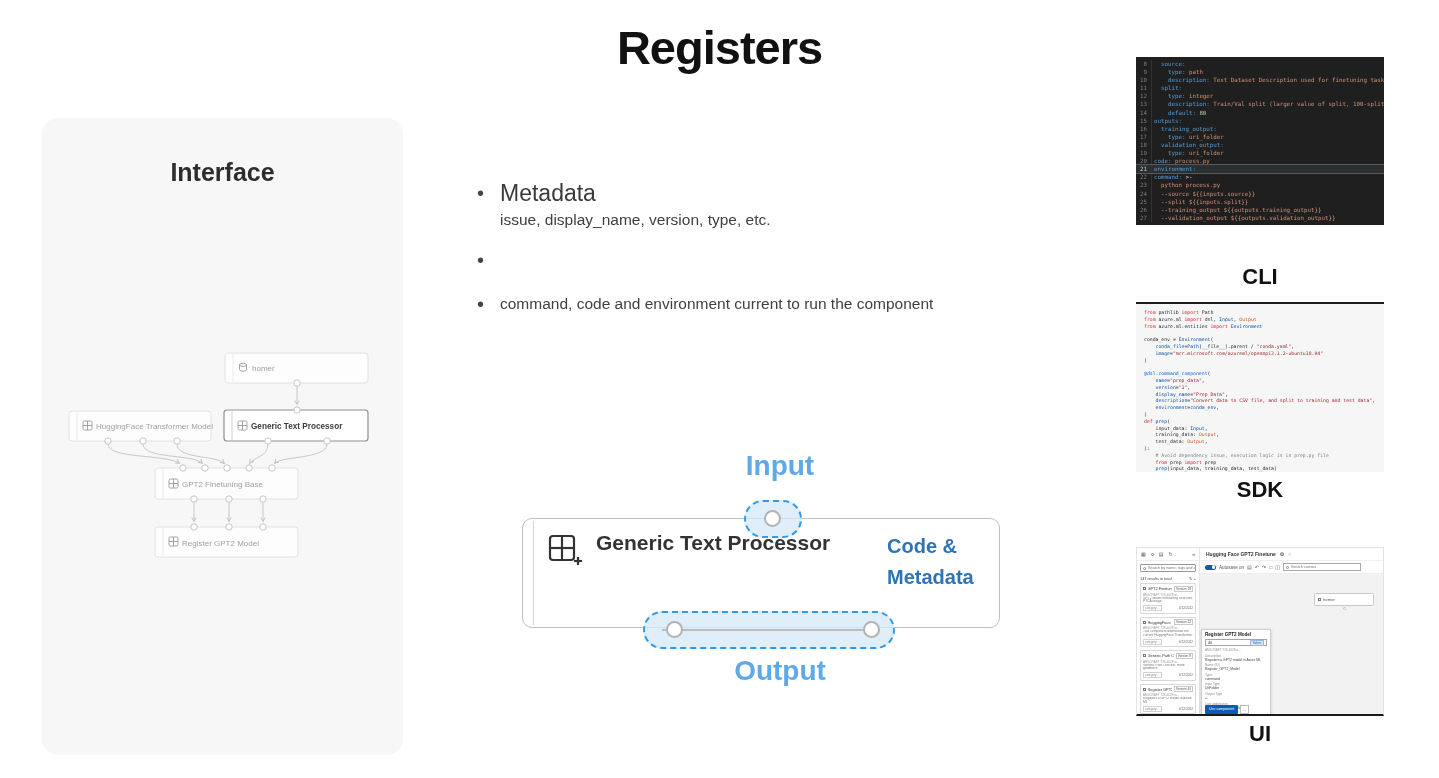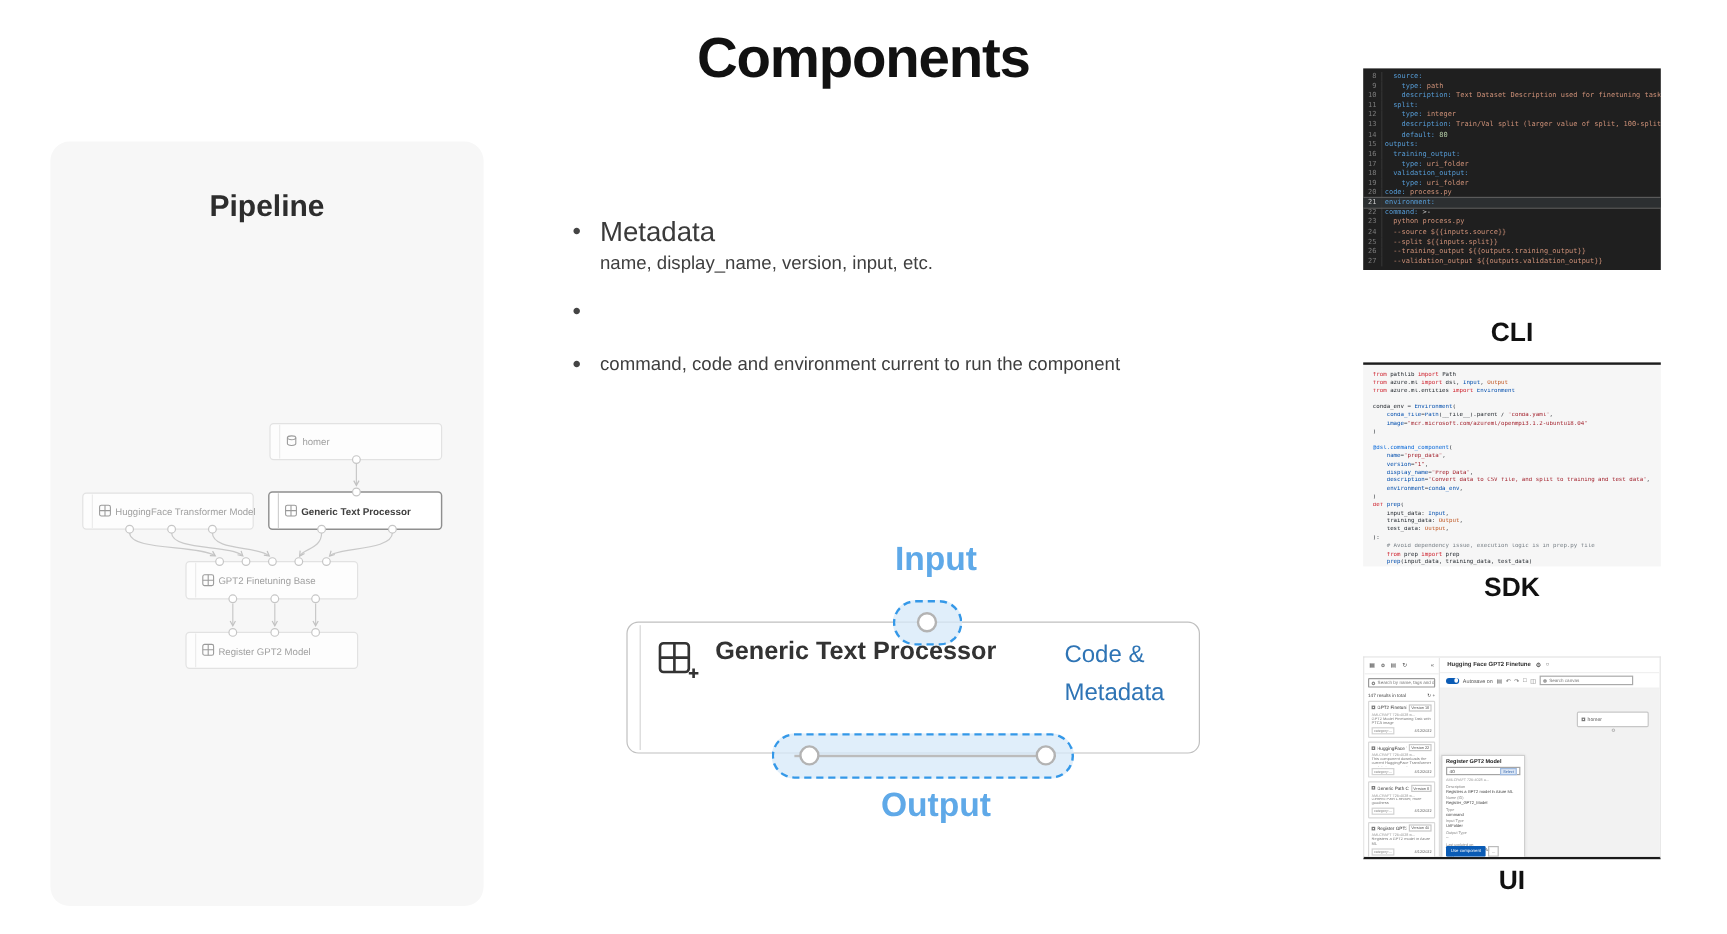--- a/index.html
+++ b/index.html
@@ -34,21 +34,21 @@
   .b-dot { width:23px; font-size:20px; color:#444; line-height:27px; }
   .b-head { font-size:23px; color:#3a3a3a; line-height:27px; }
   .b-sub  { font-size:15.5px; color:#3f3f3f; line-height:21px; margin-top:2px; }
 
   
   #big-card { left:522px; top:518px; width:478px; height:110px; background:#fff;
     border:1.5px solid #c0c0c0; border-radius:10px; }
   #big-card::before { content:""; position:absolute; left:10px; top:2px; bottom:2px;
     width:0; border-left:1.5px solid #d6d6d6; }
   #big-card-title { left:596px; top:531px; font-size:21px; font-weight:bold; color:#333; }
-  #code-meta { left:887px; top:531px; width:120px; font-size:20px; font-weight:normal;
+  #code-meta { left:887px; top:531px; width:120px; font-size:20px; font-weight:bold;
     color:#2E74B5; line-height:31px; }
   .dash-box { border:2.5px dashed #3498E8; border-radius:19px; background:rgba(214,232,248,0.75); }
   #dash-top { left:744px; top:500px; width:58px; height:38px; }
   #dash-bottom { left:643px; top:611px; width:252px; height:38px; }
   #bottom-wire { left:662px; top:629px; width:218px; height:1.5px; background:#bcbcbc; }
   .port { width:17px; height:17px; border:2.5px solid #b3b3b3; background:#fff; border-radius:50%; }
   #port-top { left:764px; top:510px; }
   #port-b1 { left:666px; top:621px; }
   #port-b2 { left:863px; top:621px; }
   #input-label  { left:700px; top:450px; width:160px; text-align:center;
@@ -136,24 +136,24 @@
   .u-f-value { font-size:3.4px; color:#444; white-space:nowrap; overflow:hidden; }
   #u-usebtn-row { position:absolute; left:3px; bottom:2px; display:flex; gap:2px; }
   #u-usebtn { background:#0a5bb5; color:#fff; font-size:3.6px; padding:1.5px 4px; border-radius:1px; }
   #u-morebtn { border:0.5px solid #bbb; color:#777; font-size:3.6px; padding:1.5px 2px; }
 </style>
 </head>
 <body>
 
 <div id="slide">
 
-  <div id="title" class="abs">Components</div>
+  <div id="title" class="abs">Registers</div>
 
   <div id="pipeline-panel" class="abs">
-    <div id="pipeline-title" class="abs">Pipeline</div>
+    <div id="pipeline-title" class="abs">Interface</div>
     <svg id="pipeline-svg" class="abs" viewBox="0 0 361 637">
       <defs>
         <marker id="arr" markerWidth="7" markerHeight="7" refX="4.5" refY="3" orient="auto">
           <path d="M1,0.8 L5,3 L1,5.2" fill="none" stroke="#c2c2c2" stroke-width="1"></path>
         </marker>
         <g id="cic" fill="none" stroke="#9a9a9a" stroke-width="0.9">
           <rect x="0" y="0" width="9" height="9" rx="1.5"></rect>
           <line x1="4.5" y1="0" x2="4.5" y2="9"></line>
           <line x1="0" y1="4.5" x2="9" y2="4.5"></line>
         </g>
@@ -225,21 +225,21 @@
         <circle class="pport" cx="221" cy="409" r="3.2"></circle>
       </g>
     </svg>
   </div>
 
   <div id="bullets" class="abs">
     <div class="bullet-item">
       <div class="b-dot">•</div>
       <div>
         <div class="b-head">Metadata</div>
-        <div class="b-sub">name, display_name, version, input, etc.</div>
+        <div class="b-sub">issue, display_name, version, type, etc.</div>
       </div>
     </div>
     <div class="bullet-item">
       <div class="b-dot">•</div>
       <div>
       </div>
     </div>
     <div class="bullet-item">
       <div class="b-dot">•</div>
       <div>

